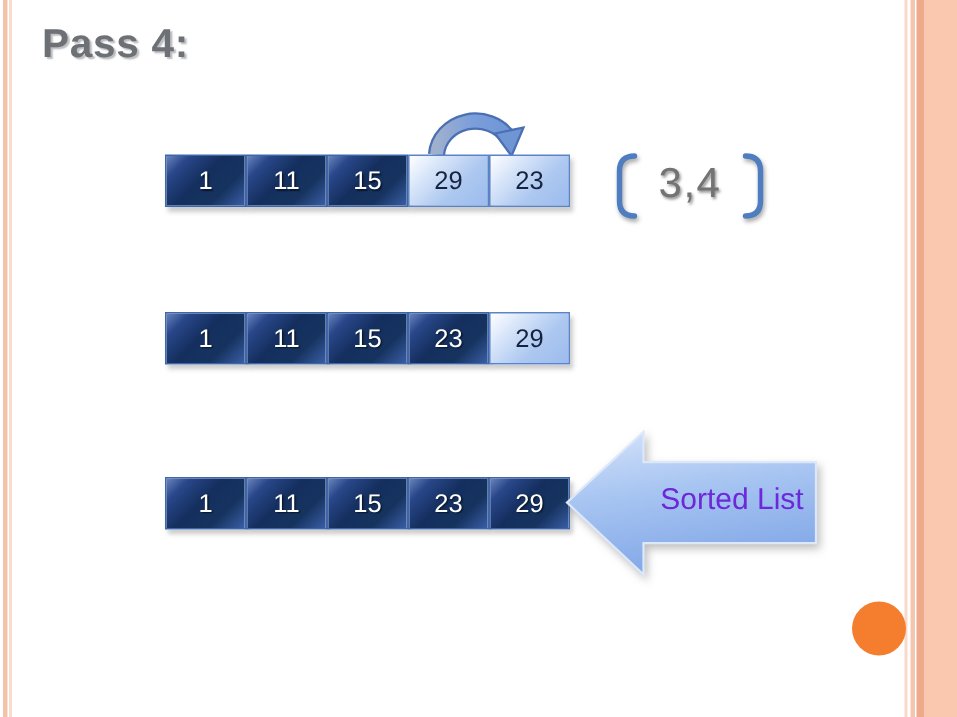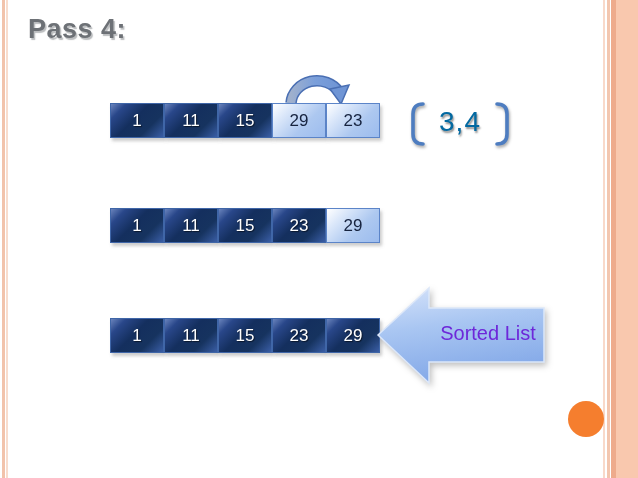--- a/index.html
+++ b/index.html
@@ -29,21 +29,21 @@
         color:#ffffff;border:1px solid #3f66a8;text-shadow:1px 1px 1px rgba(0,0,0,0.55);}
   .cell.light{background:linear-gradient(135deg,#ffffff 0%,#dce8fa 25%,#adc8f0 62%,#9cbcee 100%);
         color:#16233f;border:1px solid #5b84c8;}
 
   .swap-arrow{position:absolute;left:284px;top:64px;width:72px;height:42px;}
 
   .bracket-group{position:absolute;left:408px;top:100px;width:104px;height:48px;}
   .bracket-group svg{position:absolute;left:0;top:0;
         filter:drop-shadow(1.5px 2px 1.5px rgba(0,0,0,0.35));}
   .bracket-label{position:absolute;left:0;top:6px;width:104px;text-align:center;
-        font-size:28px;color:#0369a1;letter-spacing:1px;
+        font-size:28px;color:#737373;letter-spacing:1px;
         text-shadow:1px 1.5px 2px rgba(0,0,0,0.45);}
 
   .sorted-arrow{position:absolute;left:376px;top:286px;width:170px;height:100px;}
   .sorted-arrow svg{filter:drop-shadow(2px 3px 3px rgba(0,0,0,0.25));}
   .sorted-label{position:absolute;left:56px;top:36px;width:112px;text-align:center;
         font-size:20px;color:#6d28d9;}
 
   .accent-circle{position:absolute;left:568px;top:401px;width:36px;height:36px;
         border-radius:50%;background:#f57e2e;}
 </style>

